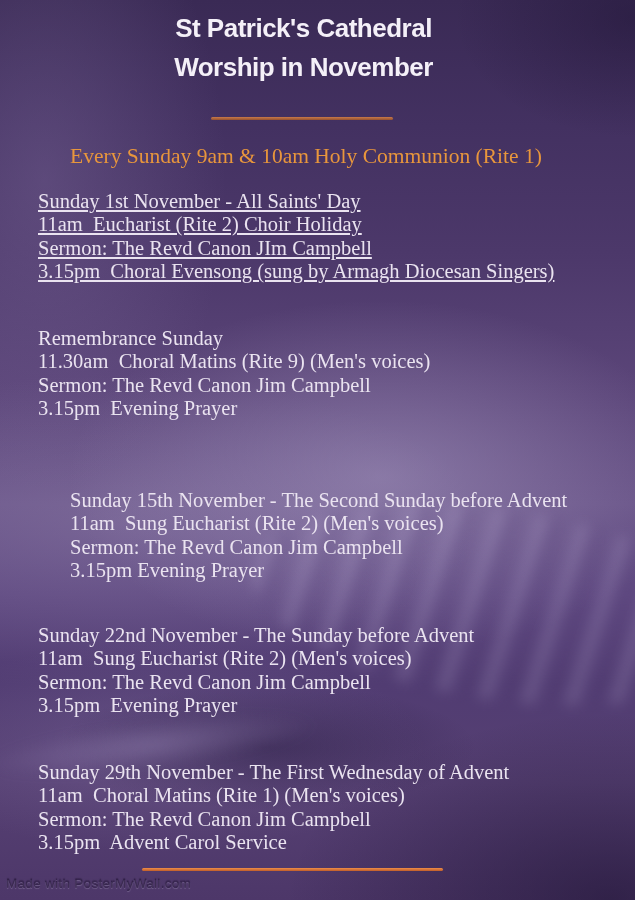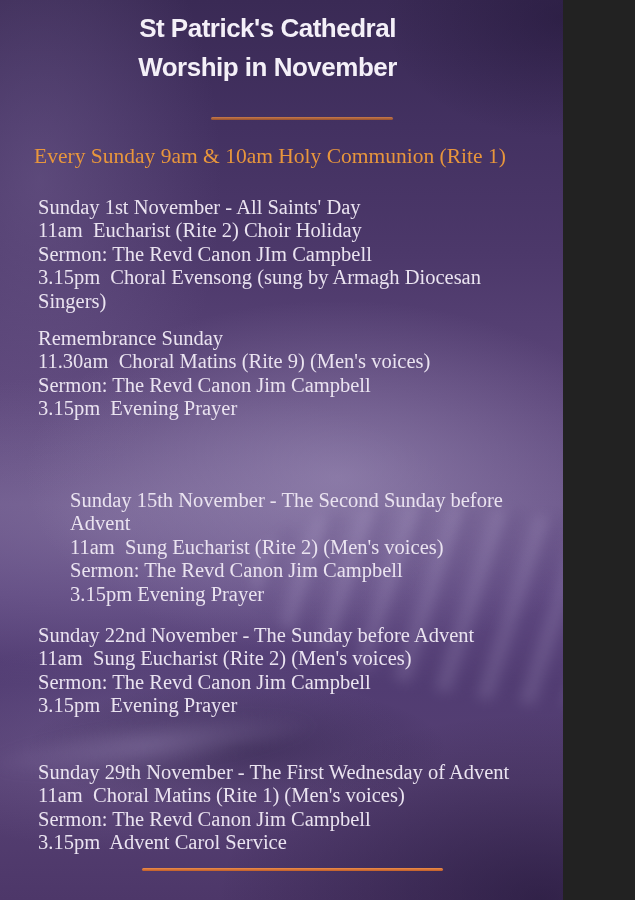--- a/index.html
+++ b/index.html
@@ -1,18 +1,18 @@
 <!DOCTYPE html>
 <html><head>
 <meta charset="utf-8">
 <style>
   html,body{margin:0;padding:0;background:#222;}
   .poster{
     position:relative;
-    width:563px;height:900px;
+    width:635px;height:900px;
     overflow:hidden;
     font-family:"Liberation Serif", serif;
   }
   
   .bg-base{
     position:absolute;inset:0;
     background:
       radial-gradient(ellipse 300px 90px at 42% 83%, rgba(32,20,56,0.45), rgba(32,20,56,0) 70%),
       radial-gradient(ellipse 460px 260px at 60% 53%, rgba(170,157,196,0.50), rgba(170,157,196,0) 68%),
       radial-gradient(ellipse 520px 210px at 18% 58%, rgba(152,137,178,0.35), rgba(152,137,178,0) 70%),
@@ -67,21 +67,21 @@
     color:#e8963c;
     white-space:pre-wrap;
     padding-left:13px;
   }
   .service-block{
     position:absolute;left:38px;right:18px;
     font-size:20.5px;line-height:23.4px;
     color:#eae3f0;
   }
   .service-line{white-space:pre-wrap;}
-  .block-1{top:196px;}
+  .block-1{top:190px;text-decoration:underline;}
   .block-2{top:327px;}
   .block-3{top:489px;margin-left:32px;}
   .block-4{top:624px;}
   .block-5{top:761px;}
   .watermark{
     position:absolute;left:6px;top:876px;
     font-family:"Liberation Sans", sans-serif;
     font-size:13.5px;
     color:rgba(38,24,60,0.60);
     text-shadow:0 1px 1px rgba(210,198,228,0.30), 0 -1px 1px rgba(20,10,35,0.35);
@@ -135,13 +135,14 @@
 
   <div class="service-block block-5">
     <div class="service-line">Sunday 29th November - The First Wednesday of Advent</div>
     <div class="service-line">11am  Choral Matins (Rite 1) (Men's voices)</div>
     <div class="service-line">Sermon: The Revd Canon Jim Campbell</div>
     <div class="service-line">3.15pm  Advent Carol Service</div>
   </div>
 
   <div class="divider divider-bottom"></div>
 
+  <div class="watermark">Made with PosterMyWall.com</div>
 </div>
 
 </body></html>

